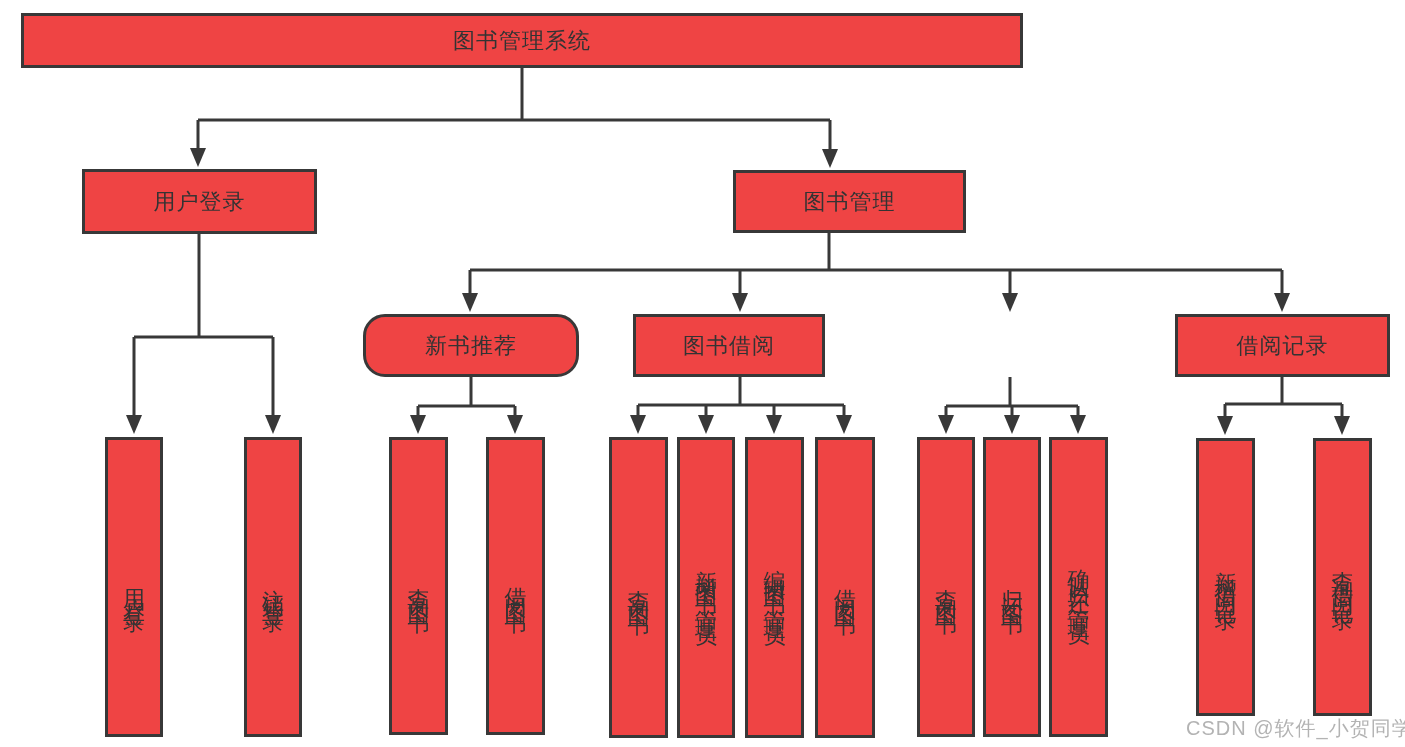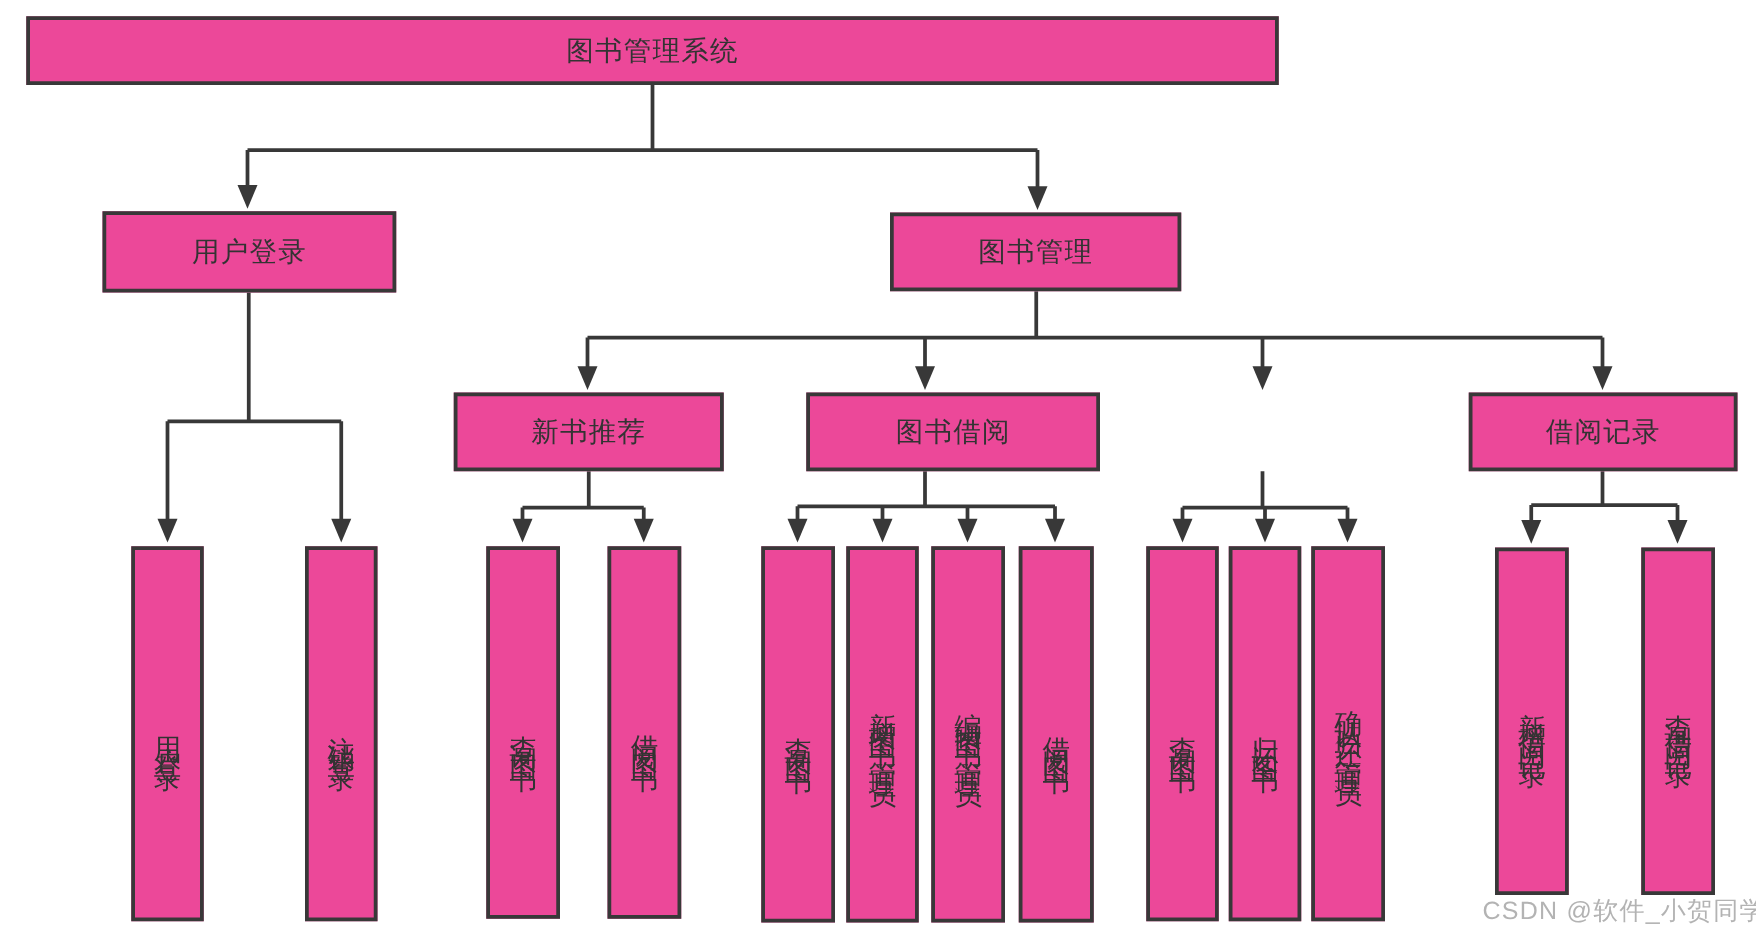--- a/index.html
+++ b/index.html
@@ -22,21 +22,21 @@
     fill: none;
   }
   .wires polygon {
     fill: #383838;
     stroke: none;
   }
   .node {
     position: absolute;
     box-sizing: border-box;
     border: 3px solid #383838;
-    background: #ec4899;
+    background: #ef4444;
     display: flex;
     align-items: center;
     justify-content: center;
     color: #333333;
   }
   .hbox { font-size: 22px; letter-spacing: 1px; }
   .vlabel {
     writing-mode: vertical-rl;
     text-orientation: mixed;
     font-size: 22px;
@@ -103,28 +103,28 @@
     </g>
   </svg>
 
   <div class="node hbox" style="left:21px; top:13px; width:1002px; height:55px;">
     <span>图书管理系统</span>
   </div>
 
   <div class="node hbox" style="left:82px; top:169px; width:235px; height:65px;">
     <span>用户登录</span>
   </div>
-  <div class="node hbox" style="left:712px; top:170px; width:233px; height:63px;">
+  <div class="node hbox" style="left:733px; top:170px; width:233px; height:63px;">
     <span>图书管理</span>
   </div>
 
-  <div class="node hbox" style="left:363px; top:314px; width:216px; height:63px;">
+  <div class="node hbox" style="left:363px; top:314px; width:216px; height:63px;border-radius:22px;">
     <span>新书推荐</span>
   </div>
-  <div class="node hbox" style="left:633px; top:314px; width:235px; height:63px;margin-left:12px;">
+  <div class="node hbox" style="left:633px; top:314px; width:192px; height:63px;">
     <span>图书借阅</span>
   </div>
   <div class="node hbox" style="left:1175px; top:314px; width:215px; height:63px;">
     <span>借阅记录</span>
   </div>
 
   <div class="node" style="left:105px; top:437px; width:58px; height:300px;">
     <span class="vlabel">用户登录</span>
   </div>
   <div class="node" style="left:244px; top:437px; width:58px; height:300px;">

